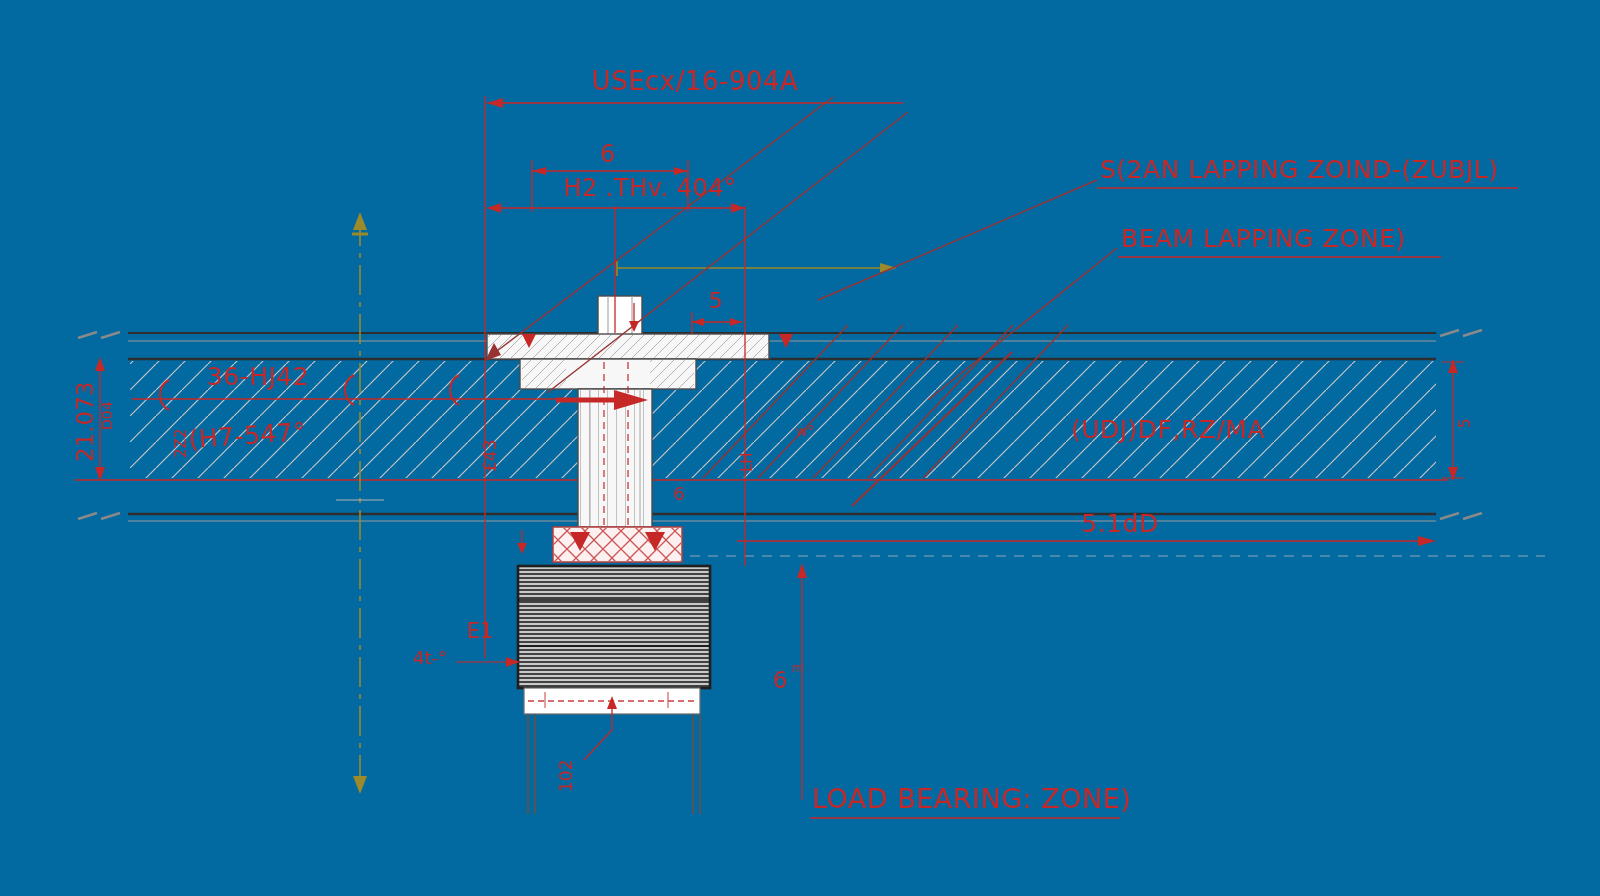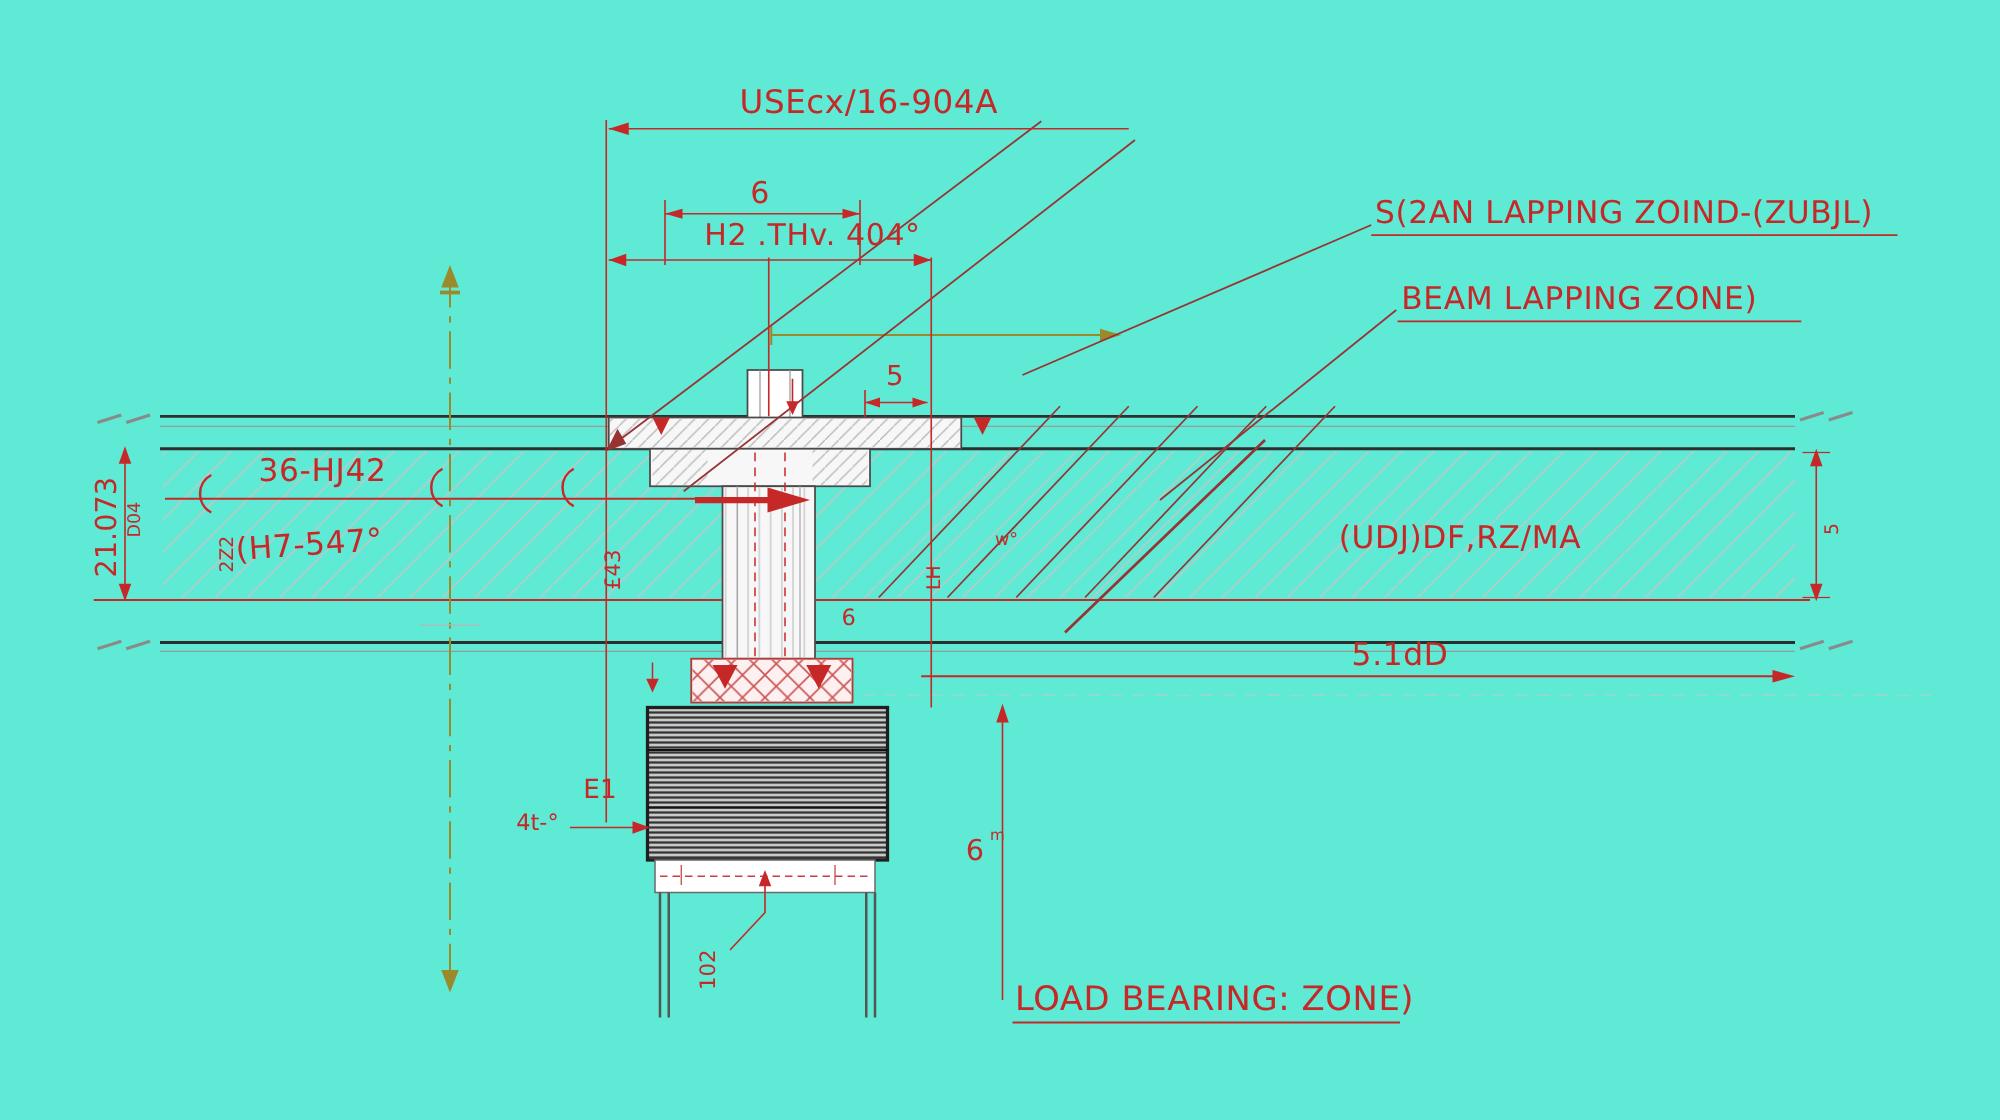--- a/index.html
+++ b/index.html
@@ -1,16 +1,16 @@
 <!DOCTYPE html>
 <html><head>
 <meta charset="utf-8">
 <style>
   html,body{margin:0;padding:0;background:#ffffff;}
-  .canvas{position:relative;width:1600px;height:896px;background:#5eead4;overflow:hidden;}
+  .canvas{position:relative;width:1600px;height:896px;background:#0369a1;overflow:hidden;}
   svg{display:block;}
   .t{fill:#c62828;font-family:"DejaVu Sans",sans-serif;letter-spacing:0.5px;}
   .tm{fill:#c62828;font-family:"DejaVu Sans",sans-serif;}
 </style>
 </head>
 <body>
 
 <div class="canvas">
 <svg width="1600" height="896" viewBox="0 0 1600 896">
   <defs>

